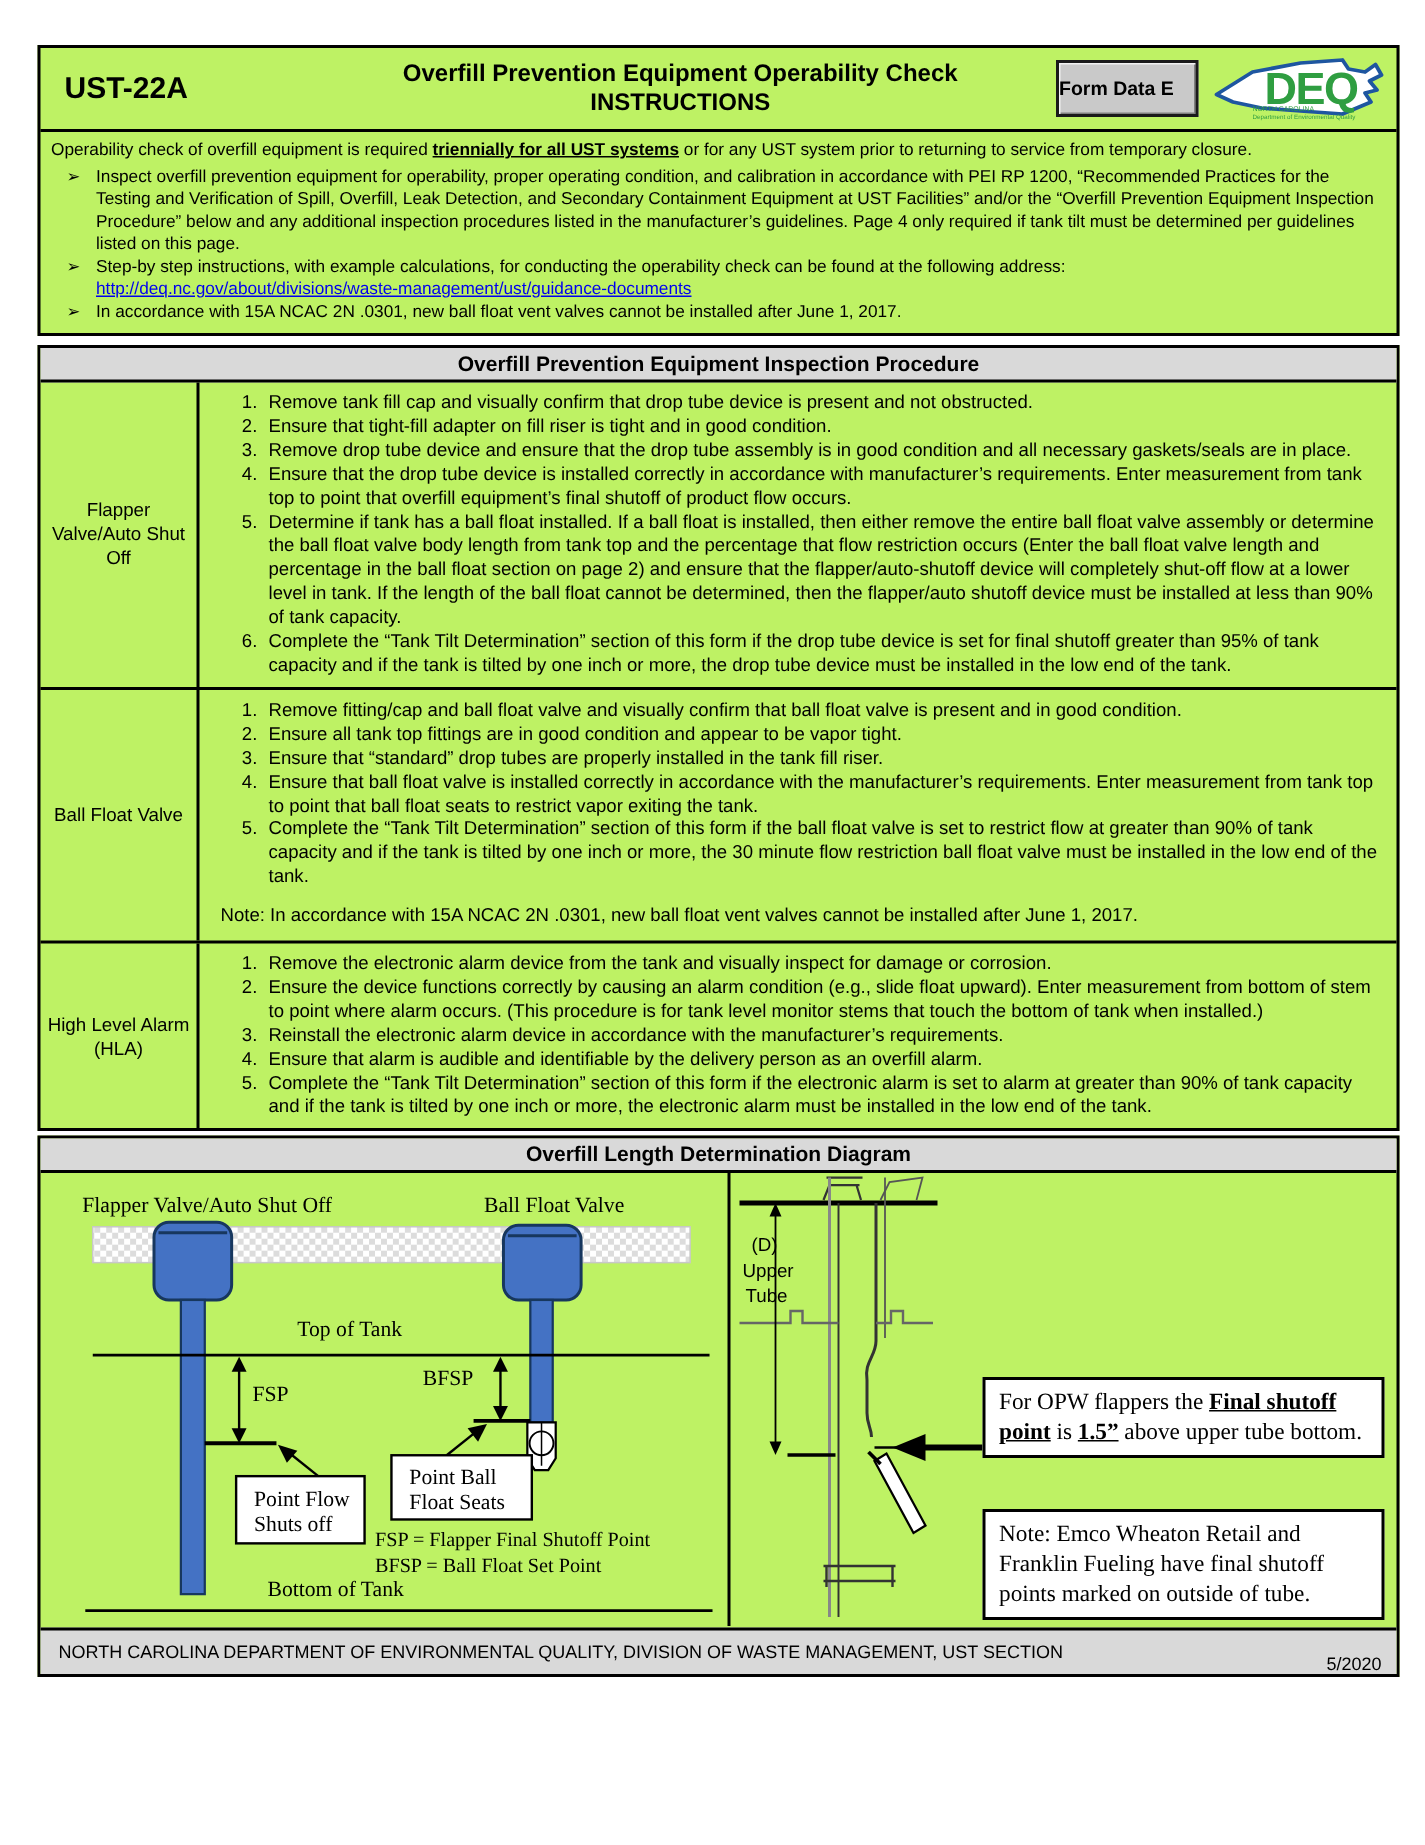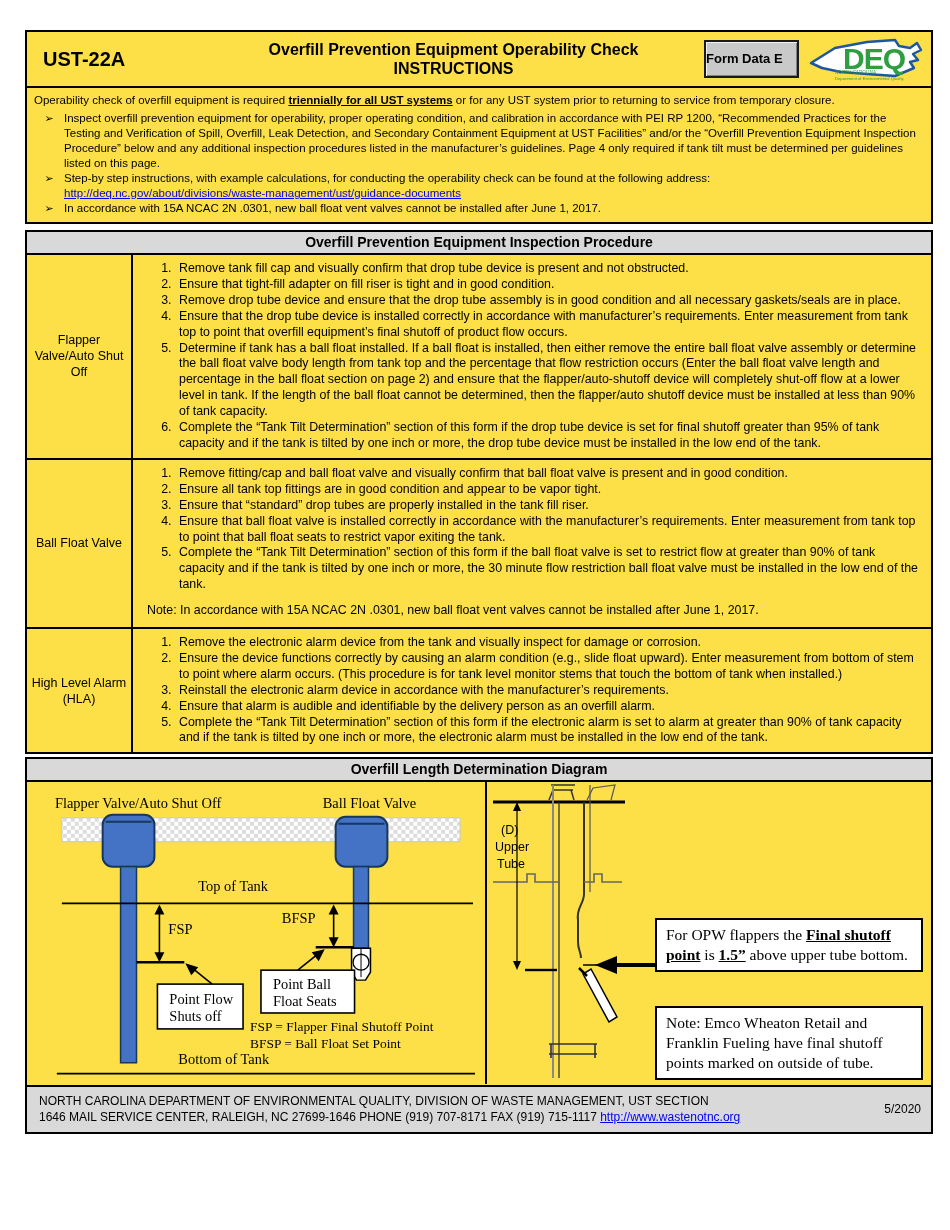--- a/index.html
+++ b/index.html
@@ -1,20 +1,20 @@
 <!DOCTYPE html>
 <html><head>
 <meta charset="utf-8">
 <style>
   * { box-sizing: border-box; margin: 0; padding: 0; }
   html,body { background:#fff; }
   body { font-family:"Liberation Sans", sans-serif; color:#000; }
   .page { position:relative; width:950px; height:1230px; background:#fff; overflow:hidden; }
   .content { position:absolute; left:25px; top:30px; width:908px; }
-  .boxed { border:2px solid #000; background:#fde047; }
+  .boxed { border:2px solid #000; background:#bef264; }
 
   
   .hdr { display:flex; align-items:center; border-bottom:2px solid #000; height:56px; padding:0 6px; }
   .form-code { font-size:20px; font-weight:bold; padding-left:10px; width:170px; }
   .hdr-title { flex:1; text-align:center; font-weight:bold; font-size:16px; line-height:19px; }
   .form-btn { width:95px; height:38px; background:#c9c9c9; border:2px solid #1a1a1a;
     box-shadow:inset 1px 1px 0 #f2f2f2, inset -1px -1px 0 #808080;
     font-weight:bold; font-size:13px; overflow:hidden; white-space:nowrap; text-align:left;
     line-height:34px; margin-right:8px; }
   .logo { width:118px; height:48px; flex:none; }
@@ -249,19 +249,18 @@
             <polygon points="108,183 130,174 130,192"></polygon>
           </svg>
 
           <div class="opw-box"><span>For OPW flappers the </span><span class="bu">Final shutoff point</span><span> is </span><span class="bu">1.5”</span><span> above upper tube bottom.</span></div>
           <div class="emco-box">Note:  Emco Wheaton Retail and Franklin Fueling have final shutoff points marked on outside of tube.</div>
         </div>
       </div>
 
       <div class="page-footer">
         <div>NORTH CAROLINA DEPARTMENT OF ENVIRONMENTAL QUALITY, DIVISION OF WASTE MANAGEMENT, UST SECTION</div>
-        <div><span>1646 MAIL SERVICE CENTER, RALEIGH, NC 27699-1646   PHONE (919) 707-8171  FAX (919) 715-1117   </span><a class="lnk">http://www.wastenotnc.org</a></div>
         <div class="version">5/2020</div>
       </div>
     </div>
 
   </div>
 </div>
 
 </body></html>

